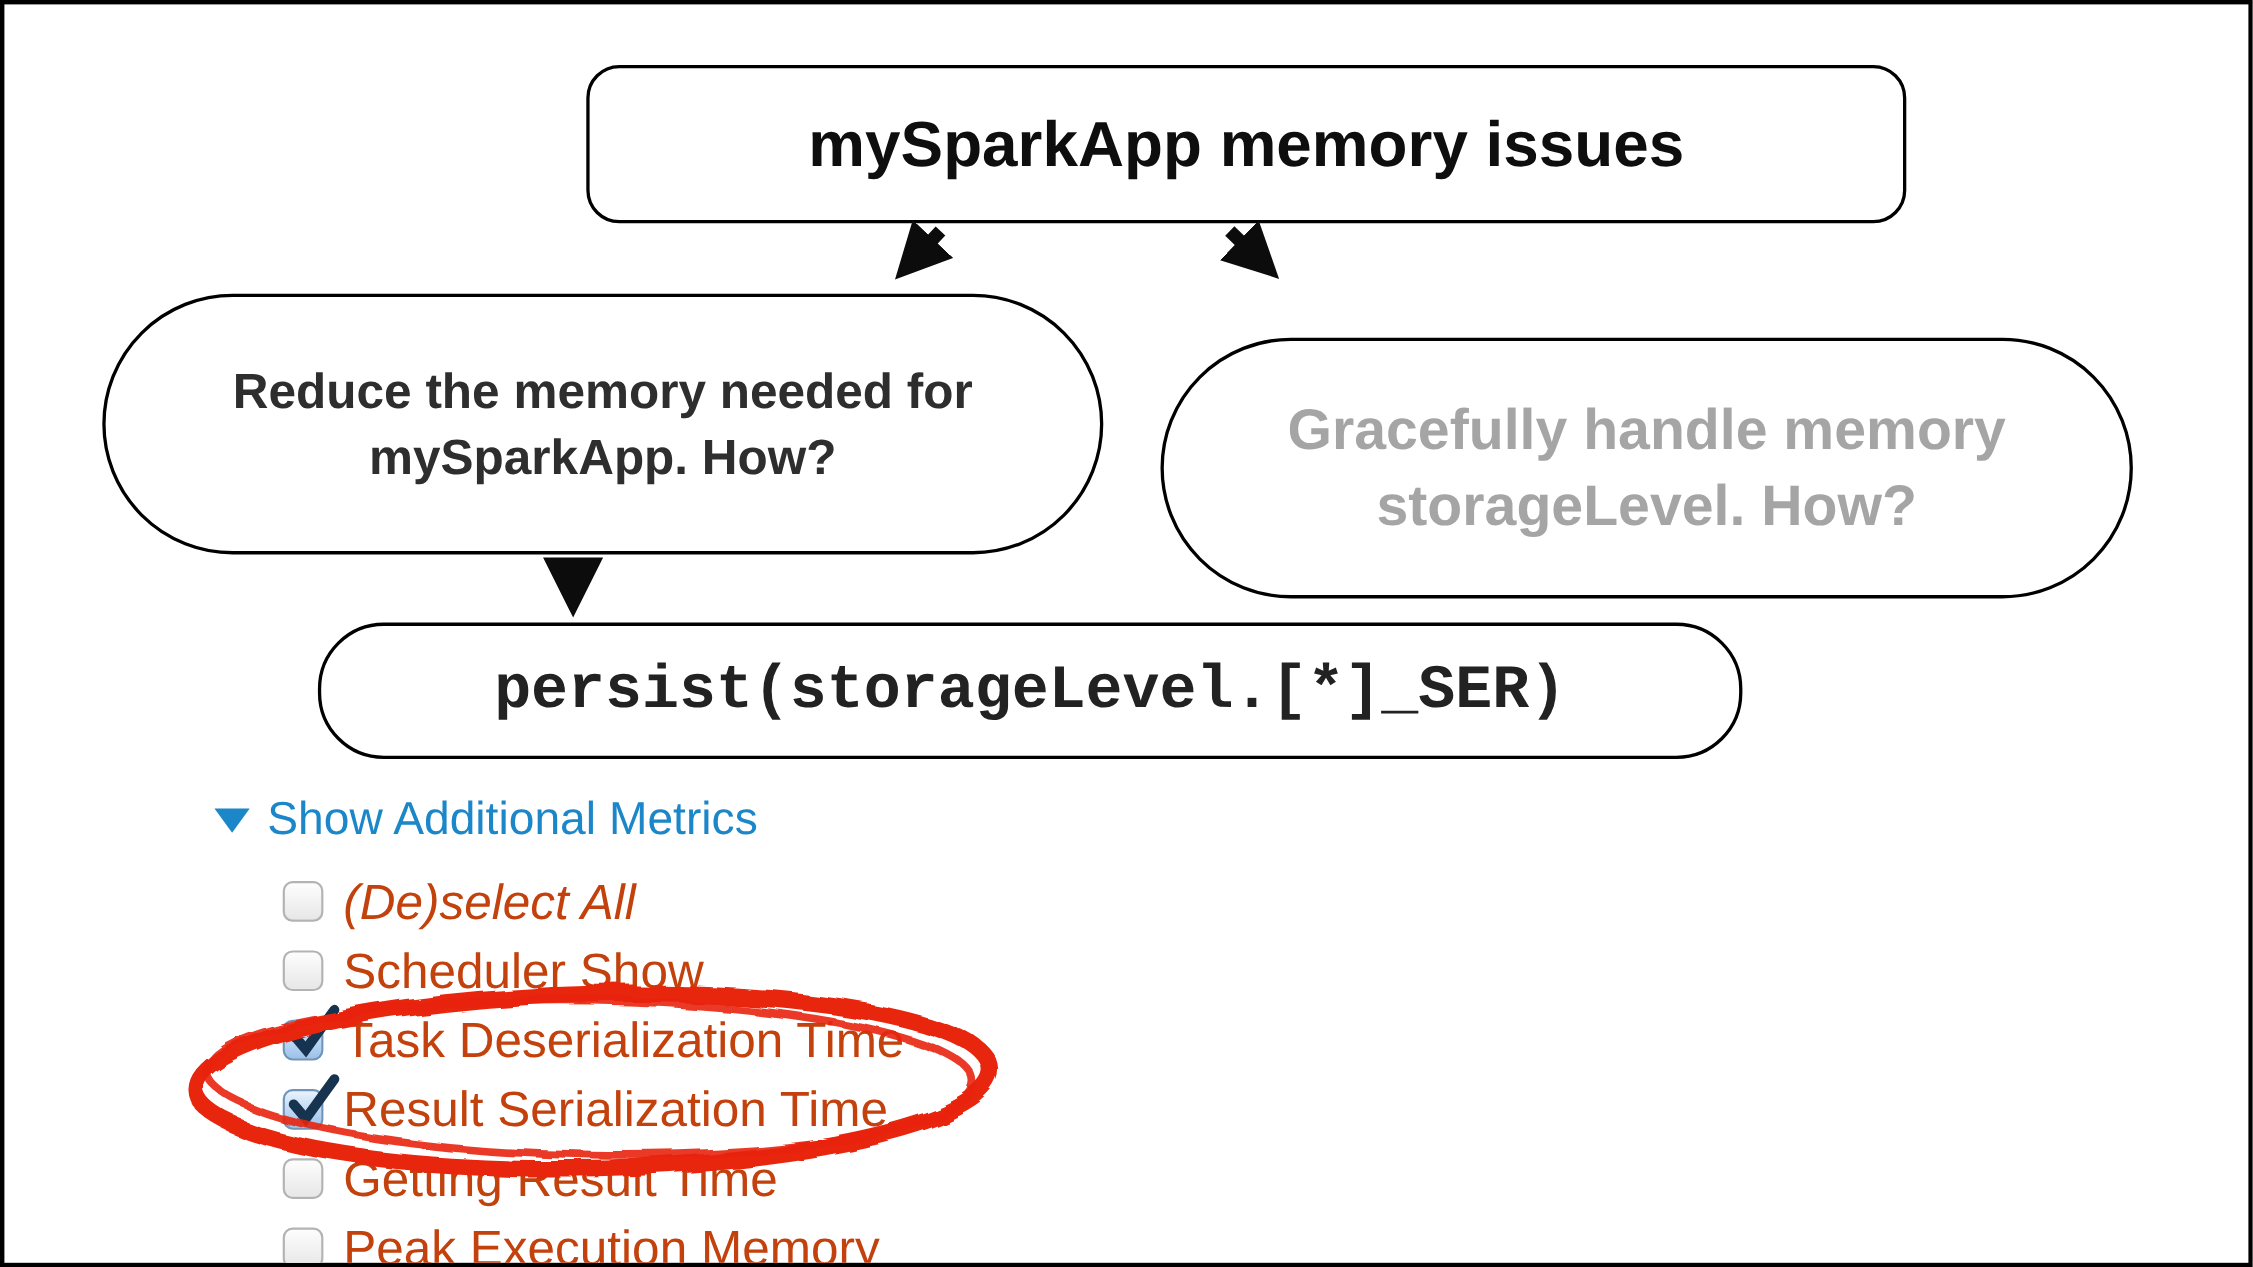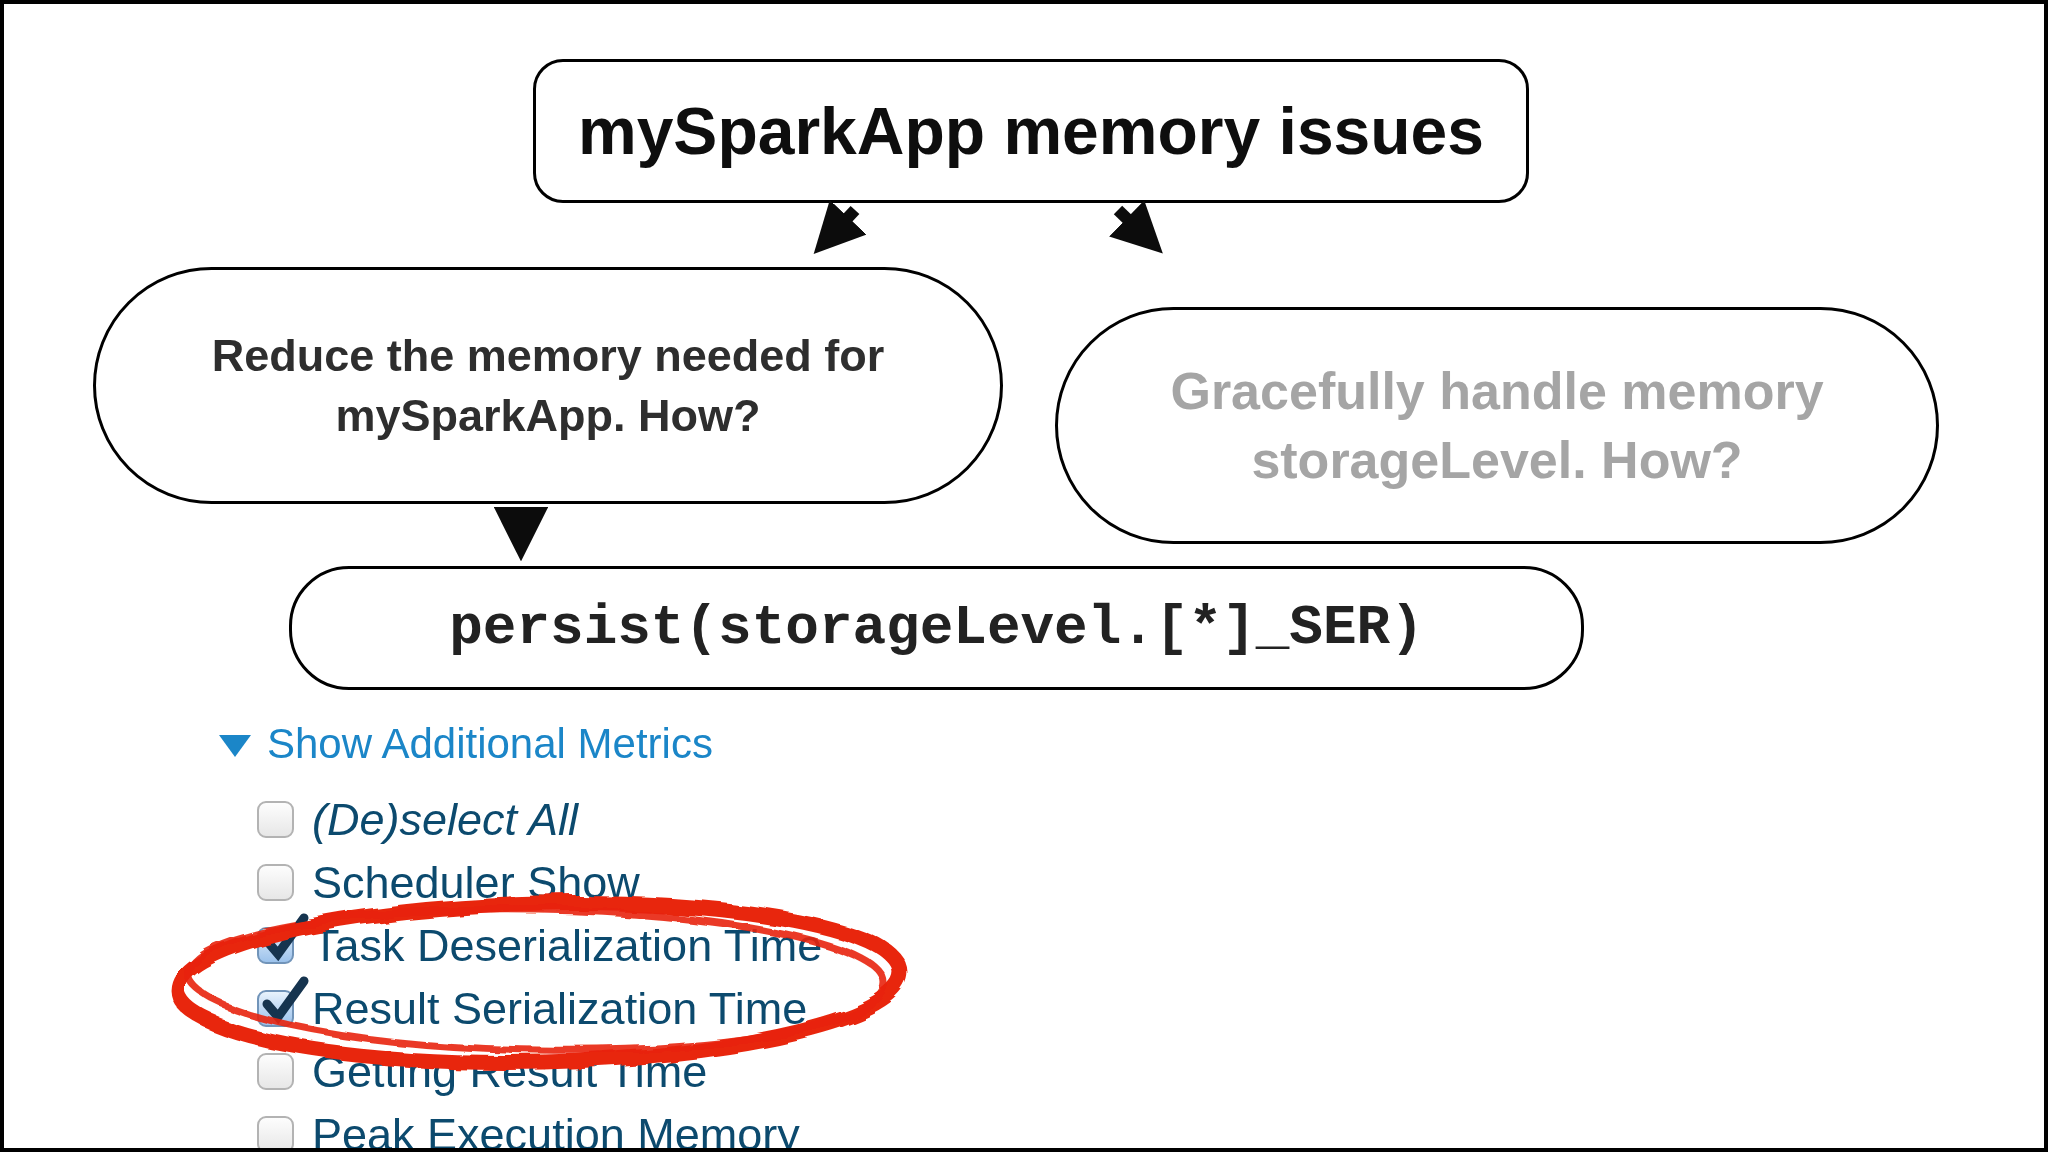--- a/index.html
+++ b/index.html
@@ -17,23 +17,23 @@
     box-sizing:border-box;
     border:3.5px solid #000;
     background:#fff;
     display:flex;
     flex-direction:column;
     align-items:center;
     justify-content:center;
     text-align:center;
   }
   #root-box{
-    left:529px; top:55px; width:996px; height:144px;
+    left:529px; top:55px; width:1200px; height:144px;
     border-radius:30px;
-    font-size:66px; font-weight:700; color:#0e0e0e;
+    font-size:58px; font-weight:700; color:#0e0e0e;
   }
   #left-box{
     left:89px; top:263px; width:910px; height:237px;
     border-radius:120px;
     font-size:45px; font-weight:700; color:#2e2e2e;
     line-height:1.32;
   }
   #right-box{
     left:1051px; top:263px; width:884px; height:237px;
     border-radius:120px;
@@ -45,21 +45,21 @@
     left:285px; top:562px; width:1295px; height:124px;
     border-radius:60px;
     font-family:"Liberation Mono", monospace;
     font-size:56px; font-weight:700; color:#222;
     letter-spacing:0px;
   }
   svg.overlay{position:absolute; left:0; top:0; pointer-events:none;}
 
   
   #metrics-toggle{
-    position:absolute; left:215px; top:716px;
+    position:absolute; left:191px; top:716px;
     display:flex; align-items:center; gap:16px;
     color:#1b86c8; font-size:42px; font-weight:400;
     cursor:pointer;
     justify-content:space-between;
   }
   .tri-down{
     width:0;height:0;
     border-left:16px solid transparent;
     border-right:16px solid transparent;
     border-top:22px solid #1b86c8;
@@ -87,21 +87,21 @@
     background:linear-gradient(#e9f3fd 0%,#c4dcf5 45%,#9cc2ec 100%);
   }
   .checkbox .mark{display:none;}
   .checkbox.checked .mark{
     display:block;
     position:absolute; left:-2px; top:-18px;
     width:54px; height:54px;
     overflow:visible;
   }
   .metric-label{
-    font-size:45px; color:#0c4a6e; white-space:nowrap;
+    font-size:45px; color:#c2410c; white-space:nowrap;
   }
   .metric-label.italic{font-style:italic;}
 </style>
 </head>
 <body>
 
 <div id="canvas">
 
   <div id="root-box" class="node">
     <div>mySparkApp memory issues</div>

